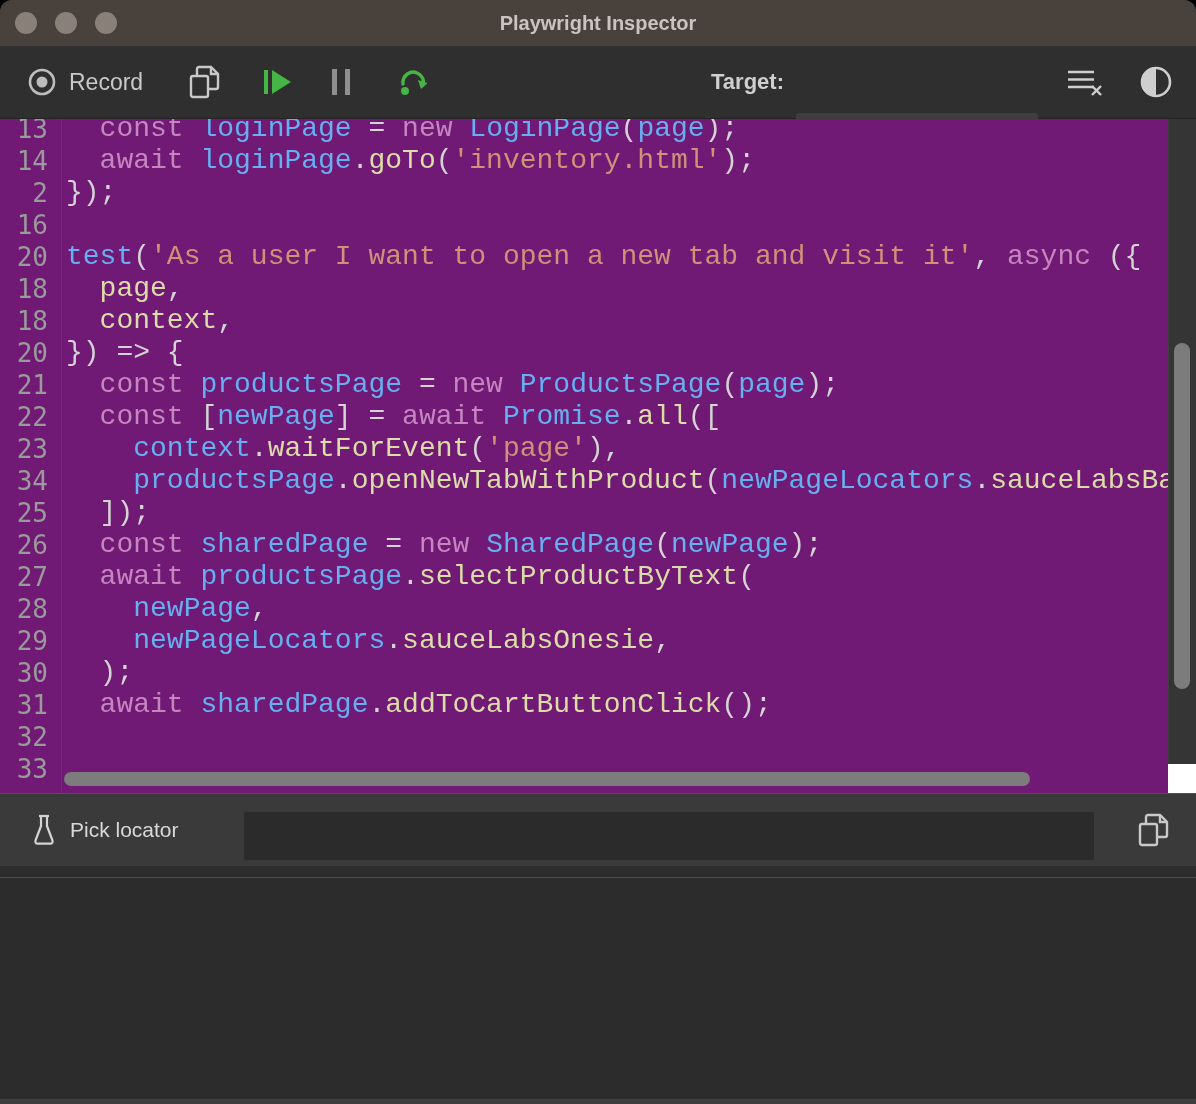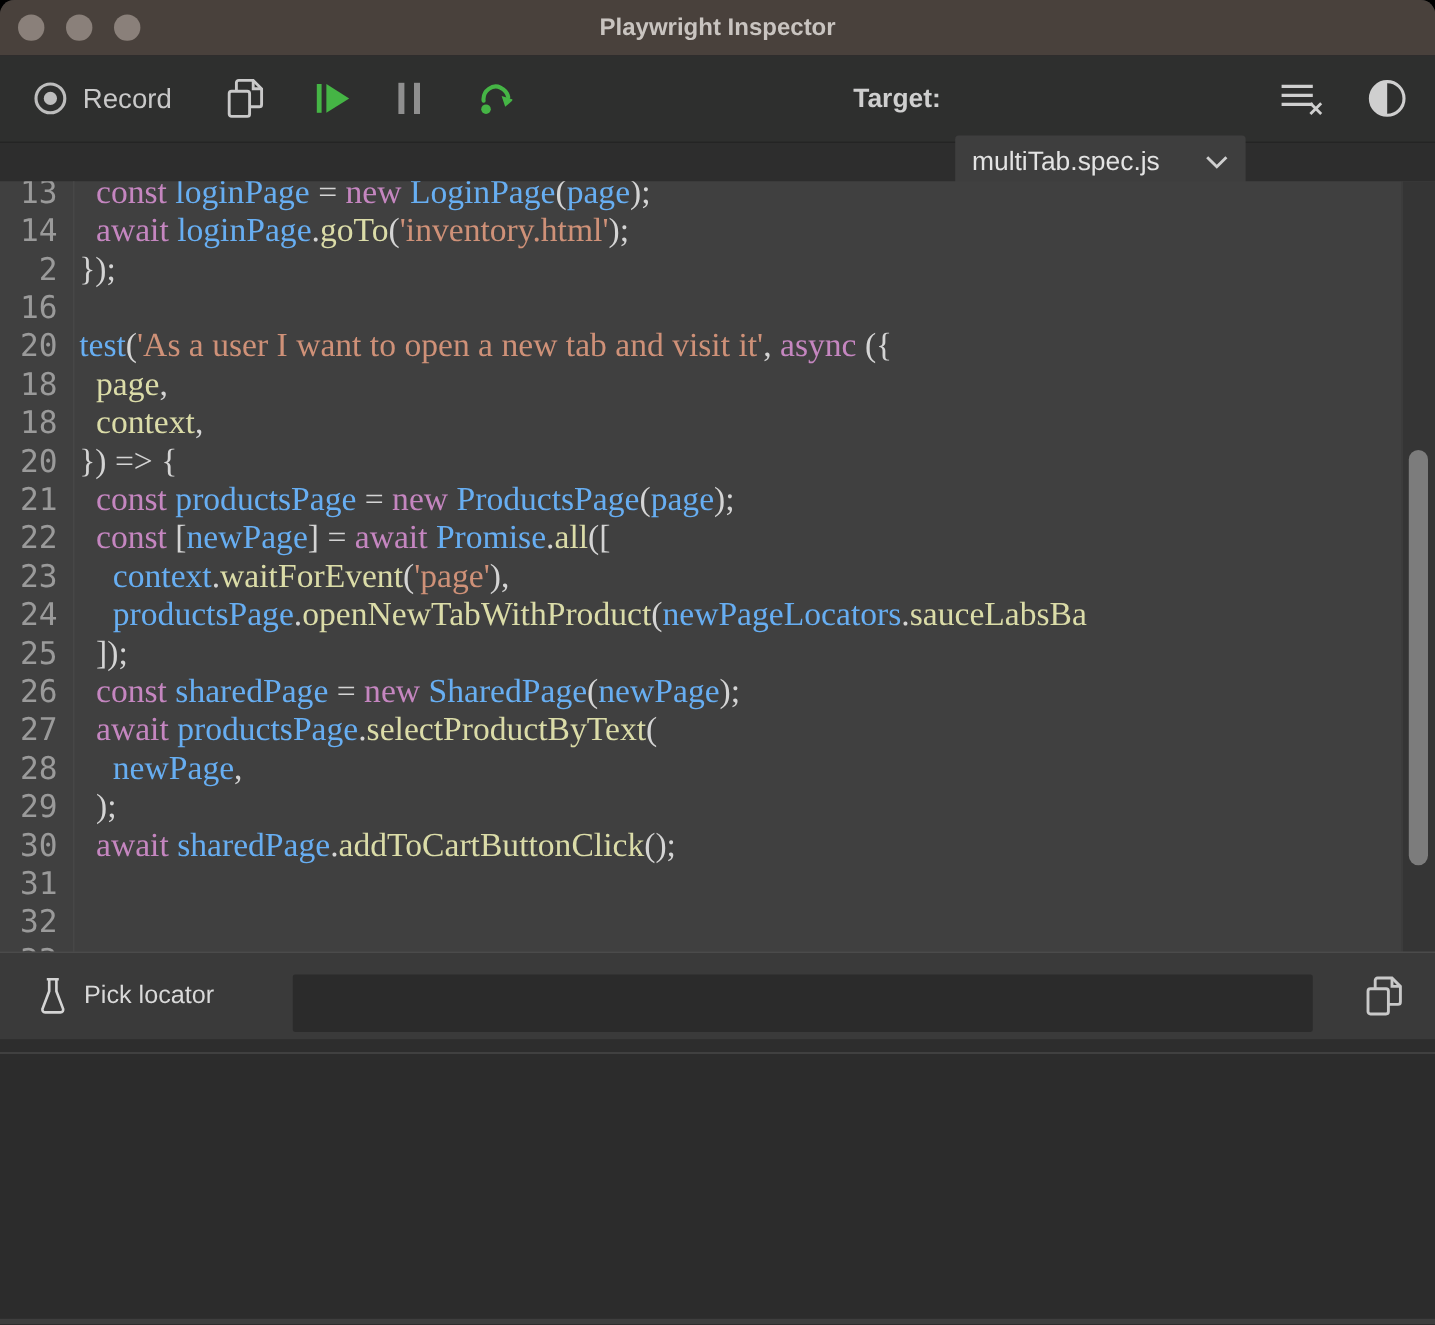--- a/index.html
+++ b/index.html
@@ -34,36 +34,36 @@
     position:absolute;left:796px;top:67px;width:242px;height:44px;
     background:#3e3e3e;border-radius:3px;display:flex;align-items:center;
     padding:0 14px;box-sizing:border-box;justify-content:space-between;
   }
   .target-select .sel-text{font-size:22px;color:#e3e3e3;}
   .clear-btn{left:1066px;}
   .contrast-btn{left:1139px;}
   
   .source{
     position:absolute;left:0;top:119px;width:100%;height:674px;
-    background:#404040;overflow:hidden;margin-top:32px;
+    background:#701a75;overflow:hidden;
   }
   .gutter{
     position:absolute;left:0;top:-6px;width:62px;
     border-right:1px solid #4a4a4a;box-sizing:border-box;height:700px;
   }
   .gutter-line{
     height:32px;line-height:32px;text-align:right;padding-right:13px;
     font-family:"DejaVu Sans Mono",monospace;font-size:26px;color:#9a9a9a;
   }
   .code-lines{
     position:absolute;left:66px;top:-6px;width:1102px;overflow:hidden;
   }
   .code-line{
     height:32px;line-height:32px;white-space:pre;
-    font-family:Liberation Serif, serif;font-size:28px;
+    font-family:Liberation Mono, monospace;font-size:28px;
   }
   .h-scrollbar{position:absolute;left:64px;top:652px;width:1104px;height:16px;}
   .h-thumb{position:absolute;left:0;top:1px;width:966px;height:14px;border-radius:7px;background:#7c7c7c;}
   .v-scrollbar{
     position:absolute;left:1168px;top:0;width:28px;height:645px;
     background:#353535;border-left:1px solid #3f3f3f;box-sizing:border-box;
   }
   .v-thumb{position:absolute;left:5px;top:224px;width:16px;height:346px;border-radius:8px;background:#7c7c7c;}
   .scroll-corner{position:absolute;left:1168px;top:645px;width:28px;height:29px;background:#ffffff;}
   
@@ -192,21 +192,21 @@
         <div class="gutter-line" style="color: rgb(154, 154, 154);">14</div>
         <div class="gutter-line" style="color: rgb(154, 154, 154);">2</div>
         <div class="gutter-line" style="color: rgb(154, 154, 154);">16</div>
         <div class="gutter-line" style="color: rgb(154, 154, 154);">20</div>
         <div class="gutter-line" style="color: rgb(154, 154, 154);">18</div>
         <div class="gutter-line" style="color: rgb(154, 154, 154);">18</div>
         <div class="gutter-line" style="color: rgb(154, 154, 154);">20</div>
         <div class="gutter-line" style="color: rgb(154, 154, 154);">21</div>
         <div class="gutter-line" style="color: rgb(154, 154, 154);">22</div>
         <div class="gutter-line" style="color: rgb(154, 154, 154);">23</div>
-        <div class="gutter-line" style="color: rgb(154, 154, 154);">24</div>
+        <div class="gutter-line" style="color: rgb(154, 154, 154);">34</div>
         <div class="gutter-line" style="color: rgb(154, 154, 154);">25</div>
         <div class="gutter-line" style="color: rgb(154, 154, 154);">26</div>
         <div class="gutter-line" style="color: rgb(154, 154, 154);">27</div>
         <div class="gutter-line" style="color: rgb(154, 154, 154);">28</div>
         <div class="gutter-line" style="color: rgb(154, 154, 154);">29</div>
         <div class="gutter-line" style="color: rgb(154, 154, 154);">30</div>
         <div class="gutter-line" style="color: rgb(154, 154, 154);">31</div>
         <div class="gutter-line" style="color: rgb(154, 154, 154);">32</div>
         <div class="gutter-line" style="color: rgb(154, 154, 154);">33</div>
       </div>
@@ -220,20 +220,21 @@
         <div class="code-line"><span style="color: rgb(212, 212, 212);">  </span><span style="color: rgb(219, 220, 168);">context</span><span style="color: rgb(212, 212, 212);">,</span></div>
         <div class="code-line"><span style="color: rgb(212, 212, 212);">}) =&gt; {</span></div>
         <div class="code-line"><span style="color: rgb(212, 212, 212);">  </span><span style="color: rgb(197, 134, 192);">const</span><span style="color: rgb(212, 212, 212);"> </span><span style="color: rgb(103, 174, 242);">productsPage</span><span style="color: rgb(212, 212, 212);"> = </span><span style="color: rgb(197, 134, 192);">new</span><span style="color: rgb(212, 212, 212);"> </span><span style="color: rgb(103, 174, 242);">ProductsPage</span><span style="color: rgb(212, 212, 212);">(</span><span style="color: rgb(103, 174, 242);">page</span><span style="color: rgb(212, 212, 212);">);</span></div>
         <div class="code-line"><span style="color: rgb(212, 212, 212);">  </span><span style="color: rgb(197, 134, 192);">const</span><span style="color: rgb(212, 212, 212);"> [</span><span style="color: rgb(103, 174, 242);">newPage</span><span style="color: rgb(212, 212, 212);">] = </span><span style="color: rgb(197, 134, 192);">await</span><span style="color: rgb(212, 212, 212);"> </span><span style="color: rgb(103, 174, 242);">Promise</span><span style="color: rgb(212, 212, 212);">.</span><span style="color: rgb(219, 220, 168);">all</span><span style="color: rgb(212, 212, 212);">([</span></div>
         <div class="code-line"><span style="color: rgb(212, 212, 212);">    </span><span style="color: rgb(103, 174, 242);">context</span><span style="color: rgb(212, 212, 212);">.</span><span style="color: rgb(219, 220, 168);">waitForEvent</span><span style="color: rgb(212, 212, 212);">(</span><span style="color: rgb(207, 145, 120);">'page'</span><span style="color: rgb(212, 212, 212);">),</span></div>
         <div class="code-line"><span style="color: rgb(212, 212, 212);">    </span><span style="color: rgb(103, 174, 242);">productsPage</span><span style="color: rgb(212, 212, 212);">.</span><span style="color: rgb(219, 220, 168);">openNewTabWithProduct</span><span style="color: rgb(212, 212, 212);">(</span><span style="color: rgb(103, 174, 242);">newPageLocators</span><span style="color: rgb(212, 212, 212);">.</span><span style="color: rgb(219, 220, 168);">sauceLabsBa</span></div>
         <div class="code-line"><span style="color: rgb(212, 212, 212);">  ]);</span></div>
         <div class="code-line"><span style="color: rgb(212, 212, 212);">  </span><span style="color: rgb(197, 134, 192);">const</span><span style="color: rgb(212, 212, 212);"> </span><span style="color: rgb(103, 174, 242);">sharedPage</span><span style="color: rgb(212, 212, 212);"> = </span><span style="color: rgb(197, 134, 192);">new</span><span style="color: rgb(212, 212, 212);"> </span><span style="color: rgb(103, 174, 242);">SharedPage</span><span style="color: rgb(212, 212, 212);">(</span><span style="color: rgb(103, 174, 242);">newPage</span><span style="color: rgb(212, 212, 212);">);</span></div>
         <div class="code-line"><span style="color: rgb(212, 212, 212);">  </span><span style="color: rgb(197, 134, 192);">await</span><span style="color: rgb(212, 212, 212);"> </span><span style="color: rgb(103, 174, 242);">productsPage</span><span style="color: rgb(212, 212, 212);">.</span><span style="color: rgb(219, 220, 168);">selectProductByText</span><span style="color: rgb(212, 212, 212);">(</span></div>
         <div class="code-line"><span style="color: rgb(212, 212, 212);">    </span><span style="color: rgb(103, 174, 242);">newPage</span><span style="color: rgb(212, 212, 212);">,</span></div>
+        <div class="code-line"><span style="color: rgb(212, 212, 212);">    </span><span style="color: rgb(103, 174, 242);">newPageLocators</span><span style="color: rgb(212, 212, 212);">.</span><span style="color: rgb(219, 220, 168);">sauceLabsOnesie</span><span style="color: rgb(212, 212, 212);">,</span></div>
         <div class="code-line"><span style="color: rgb(212, 212, 212);">  );</span></div>
         <div class="code-line"><span style="color: rgb(212, 212, 212);">  </span><span style="color: rgb(197, 134, 192);">await</span><span style="color: rgb(212, 212, 212);"> </span><span style="color: rgb(103, 174, 242);">sharedPage</span><span style="color: rgb(212, 212, 212);">.</span><span style="color: rgb(219, 220, 168);">addToCartButtonClick</span><span style="color: rgb(212, 212, 212);">();</span></div>
         <div class="code-line"></div>
         <div class="code-line"></div>
       </div>
 
     <div class="h-scrollbar">
       <div class="h-thumb"></div>
     </div>
     <div class="v-scrollbar">

